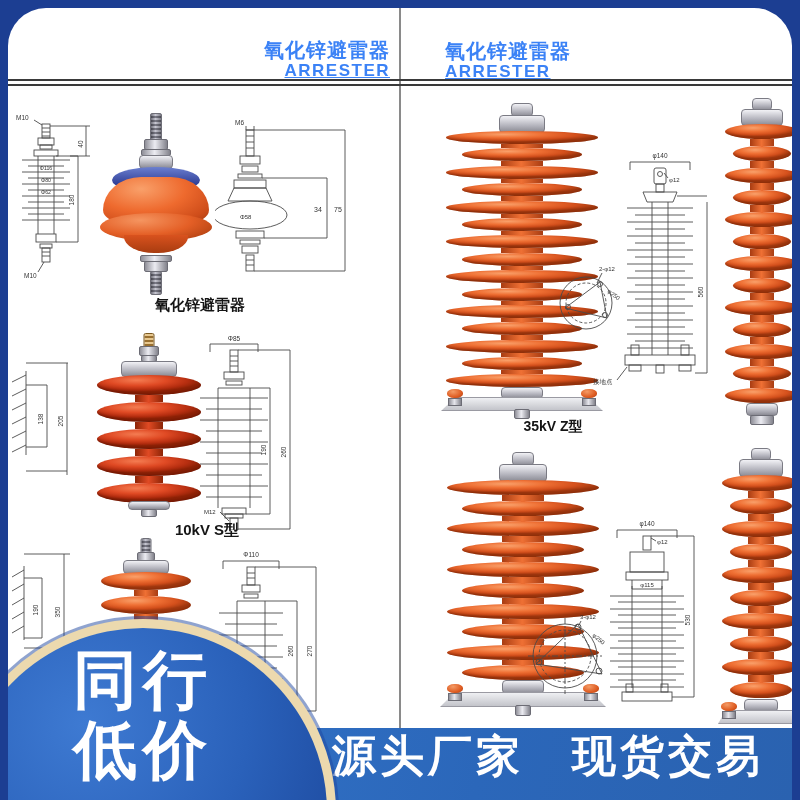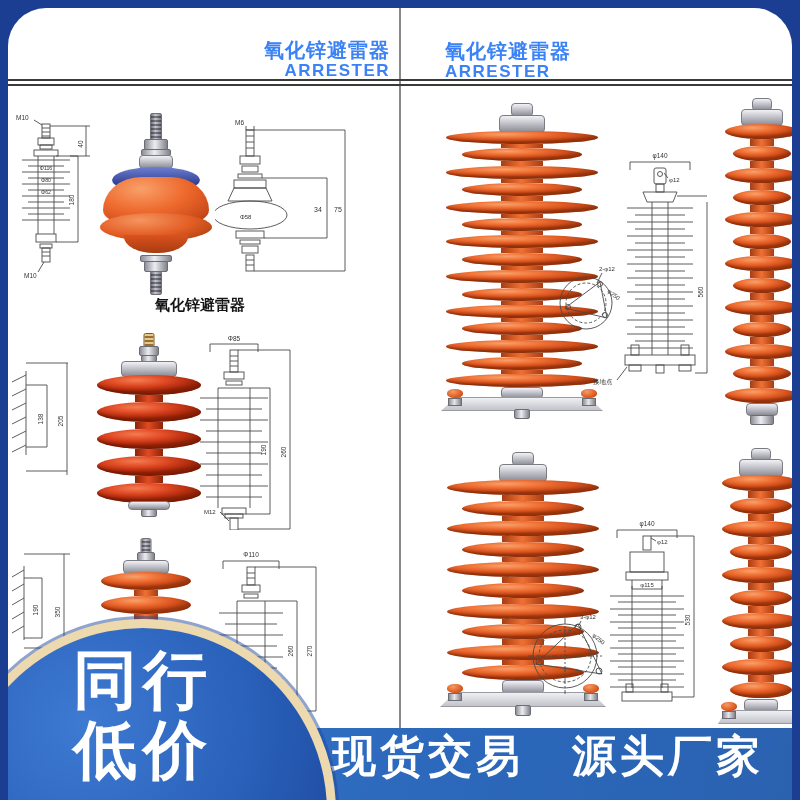--- a/index.html
+++ b/index.html
@@ -7,21 +7,21 @@
   .page{position:absolute;left:0;top:0;width:800px;height:800px;background:#1c3e92;}
   .content{position:absolute;left:8px;top:8px;right:8px;bottom:0;background:#ffffff;
            border-radius:38px 38px 0 0;overflow:hidden;}
   .abs{position:absolute;}
   
   .rule{position:absolute;left:0;right:0;height:2px;background:#3a3a3a;}
   .vdivider{position:absolute;width:2px;background:#8a8a8a;}
   
   .hdr{position:absolute;color:#3b82f6;font-weight:bold;line-height:1.08;}
   .hdr .cn{font-size:20px;letter-spacing:1px;}
-  .hdr .en{font-size:17px;letter-spacing:1.5px;}
+  .hdr .en{font-size:17px;letter-spacing:1.5px;text-decoration:underline;}
   .hdr-left{text-align:right;}
   
   .plabel{position:absolute;color:#151515;font-weight:bold;font-size:15px;text-align:center;width:150px;}
   
   svg text{fill:#333;font-family:"Liberation Sans",sans-serif;}
   .draw path,.draw line,.draw rect,.draw circle,.draw ellipse,.draw polygon{
     stroke:#4a4a4a;stroke-width:0.9;fill:none;}
   
   .photo{position:absolute;}
   .photo>div{position:absolute;left:50%;transform:translateX(-50%);}
@@ -171,20 +171,21 @@
     <rect x="30" y="178" width="24" height="6"></rect>
         <rect x="33" y="184" width="18" height="4"></rect>
     <rect x="38" y="188" width="8" height="12"></rect>
     <path d="M28,182L37,191M58,58H78M54,184H78M78,58V184M46,20H98M46,199H98M98,20V199"></path>
     <text x="42" y="11" font-size="6.5" text-anchor="middle">Φ85</text>
     <text x="12" y="184" font-size="6">M12</text>
     <text x="74" y="120" font-size="6.5" transform="rotate(-90 74 120)" text-anchor="middle">190</text>
     <text x="94" y="122" font-size="6.5" transform="rotate(-90 94 122)" text-anchor="middle">260</text>
   </svg>
 
+  <div class="plabel" style="left:124px;top:513px;">10kV  S型</div>
 
   <svg class="draw abs" style="left:0;top:532px;" width="70" height="120" viewBox="0 0 70 120">
     <path d="M16,26V100M16,14H62"></path>
     <path d="M16,30L4,37M16,44L4,51M16,58L4,65M16,72L4,79M16,86L4,93"></path>
     <path d="M34,38V98M16,38H34M16,98H34M56,14V112M16,108H56"></path>
     <text x="30" y="70" font-size="6.5" transform="rotate(-90 30 70)" text-anchor="middle">190</text>
     <text x="52" y="72" font-size="6.5" transform="rotate(-90 52 72)" text-anchor="middle">350</text>
   </svg>
 
   <div class="photo" style="left:92px;top:530px;width:92px;height:96px;">
@@ -257,20 +258,21 @@
           <div class="bcap"></div>
           <div class="bnut"></div>
         </div>
     <div class="bolt" style="left:142px;top:286px;transform:none;">
           <div class="bcap"></div>
           <div class="bnut"></div>
         </div>
     <div class="m-nut" style="top:306px;width:14px;height:8px;"></div>
   </div>
 
+  <div class="plabel" style="left:470px;top:410px;font-size:14px;">35kV  Z型</div>
 
   <svg class="draw abs" style="left:547px;top:132px;" width="180" height="250" viewBox="0 0 180 250">
     <g>
       <circle cx="31" cy="163" r="26"></circle>
       <circle cx="31" cy="163" r="20" stroke-dasharray="3,2"></circle>
       <path d="M45,142L52,178L10,168Z" stroke-linejoin="round"></path>
       <circle cx="45" cy="144" r="2.5"></circle>
           <circle cx="50" cy="175" r="2.5"></circle>
           <circle cx="13" cy="167" r="2.5"></circle>
       <path d="M47,133L42,143"></path>
@@ -432,22 +434,22 @@
     <div class="m-cap" style="top:251px;width:32px;height:11px;"></div>
     <div class="plate" style="top:262px;width:84px;height:12px;"></div>
     <div class="bolt" style="left:2px;top:254px;transform:none;">
           <div class="bcap"></div>
           <div class="bnut"></div>
         </div>
   </div>
 
   <div class="bar"></div>
   <div class="bar-text" style="left:324px;top:724px;">
+    <span>源头厂家</span>
     <span>现货交易</span>
-    <span>源头厂家</span>
   </div>
 
   <div class="badge" style="left:-58px;top:611px;width:386px;height:386px;">
     <div class="badge-inner"></div>
     <div class="badge-text">
       <div>同行</div>
       <div>低价</div>
     </div>
   </div>
 

